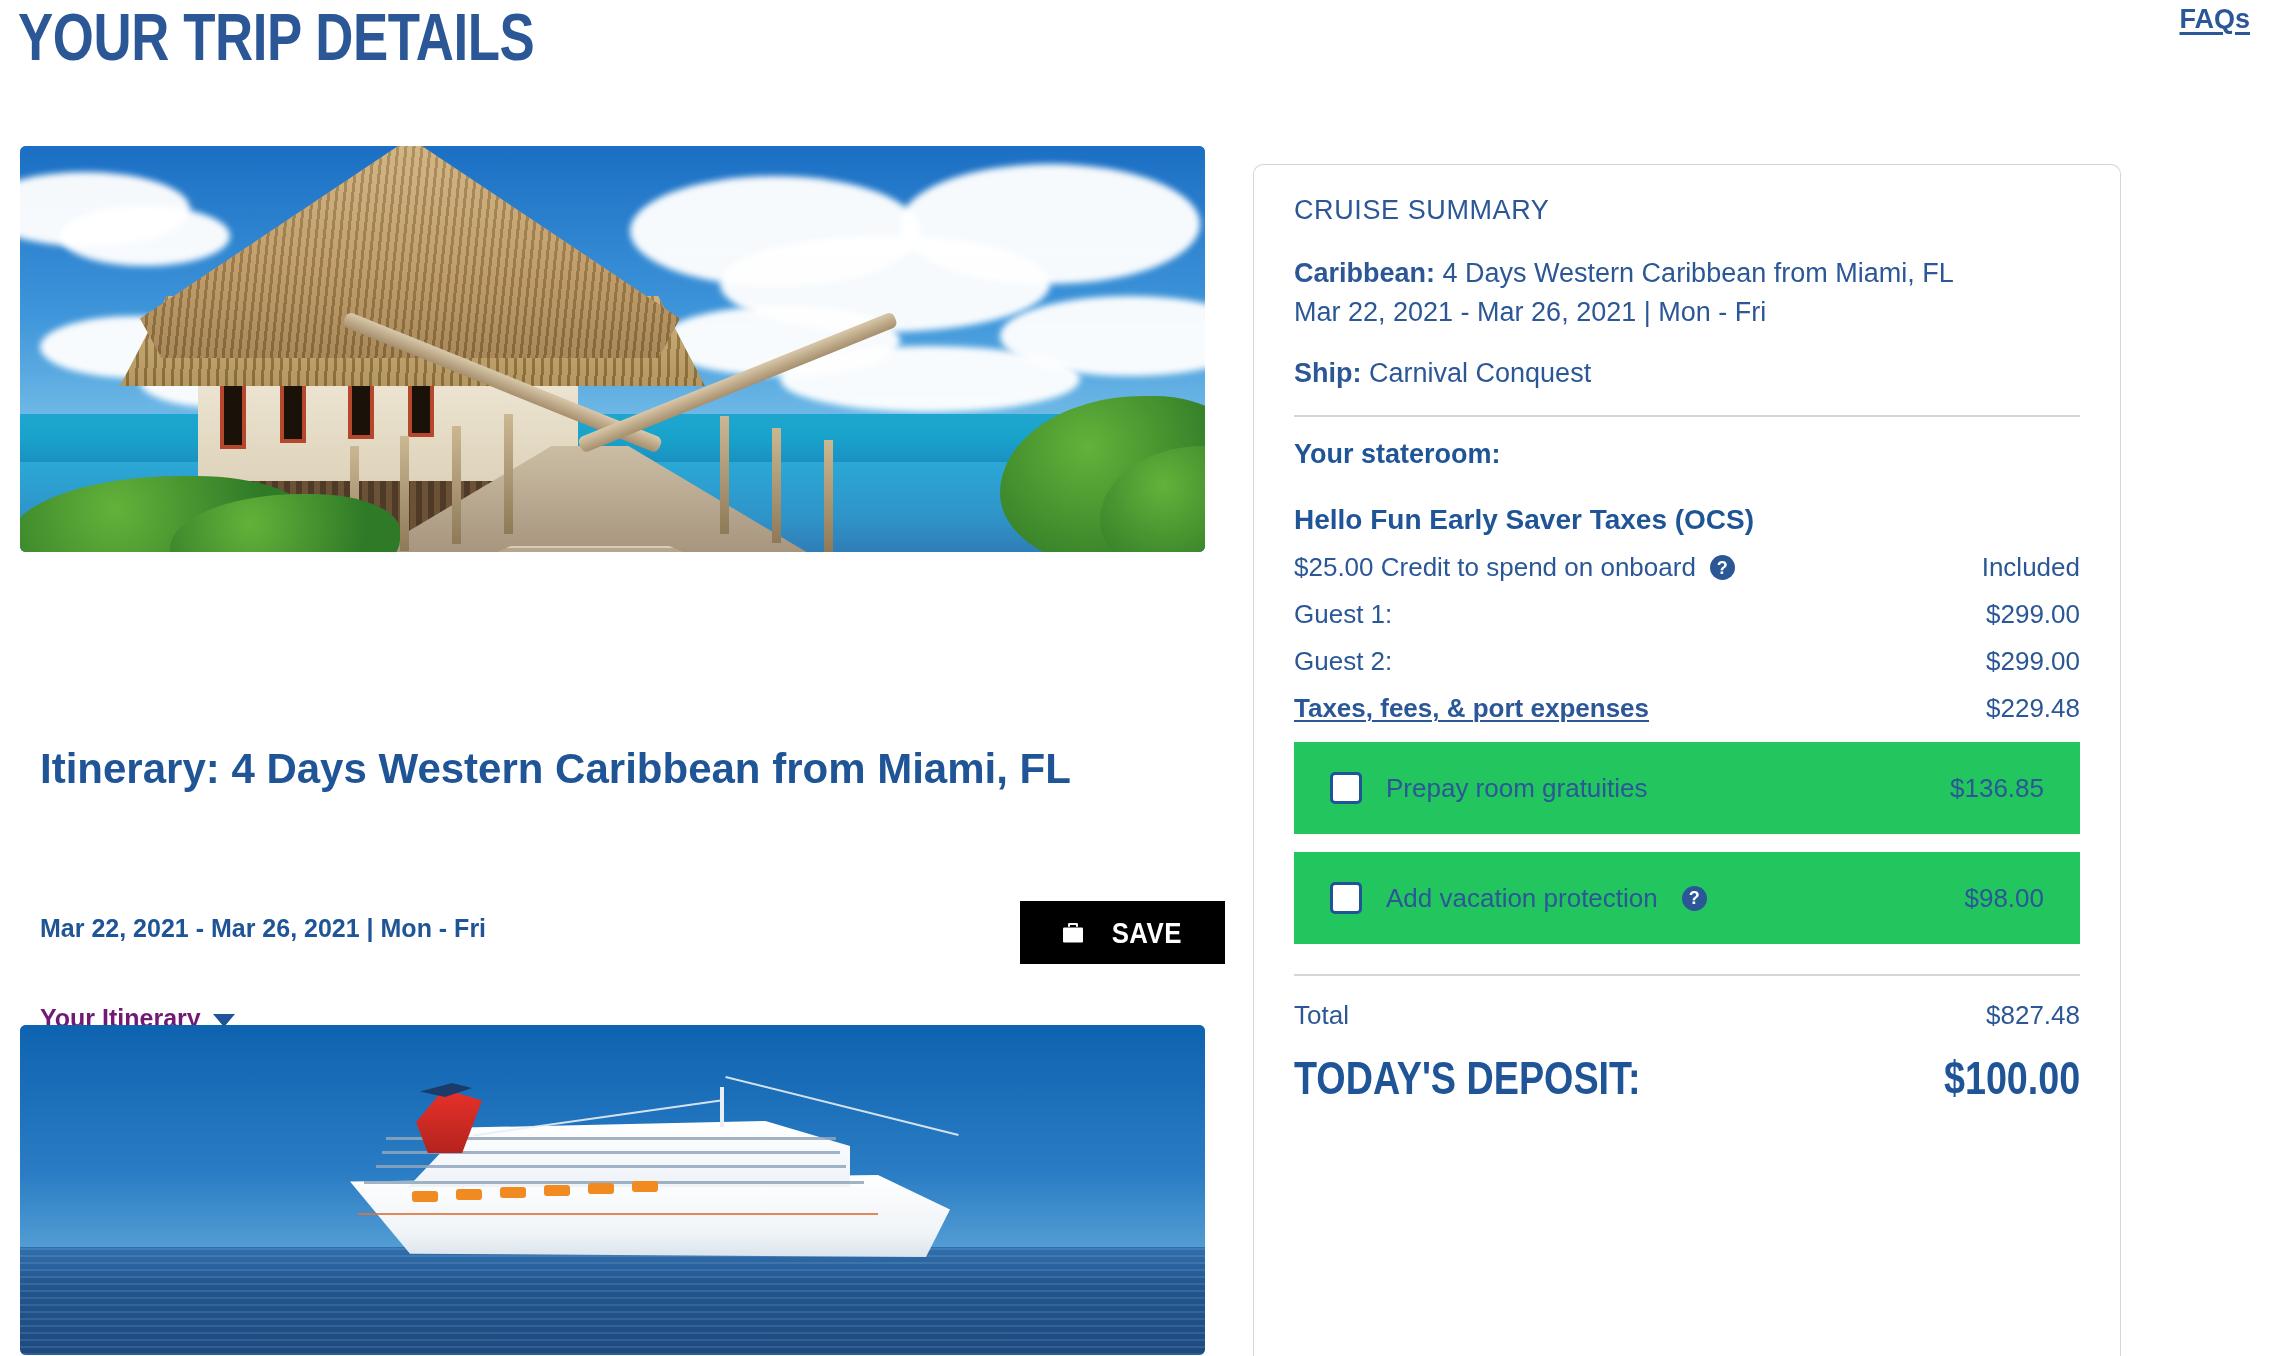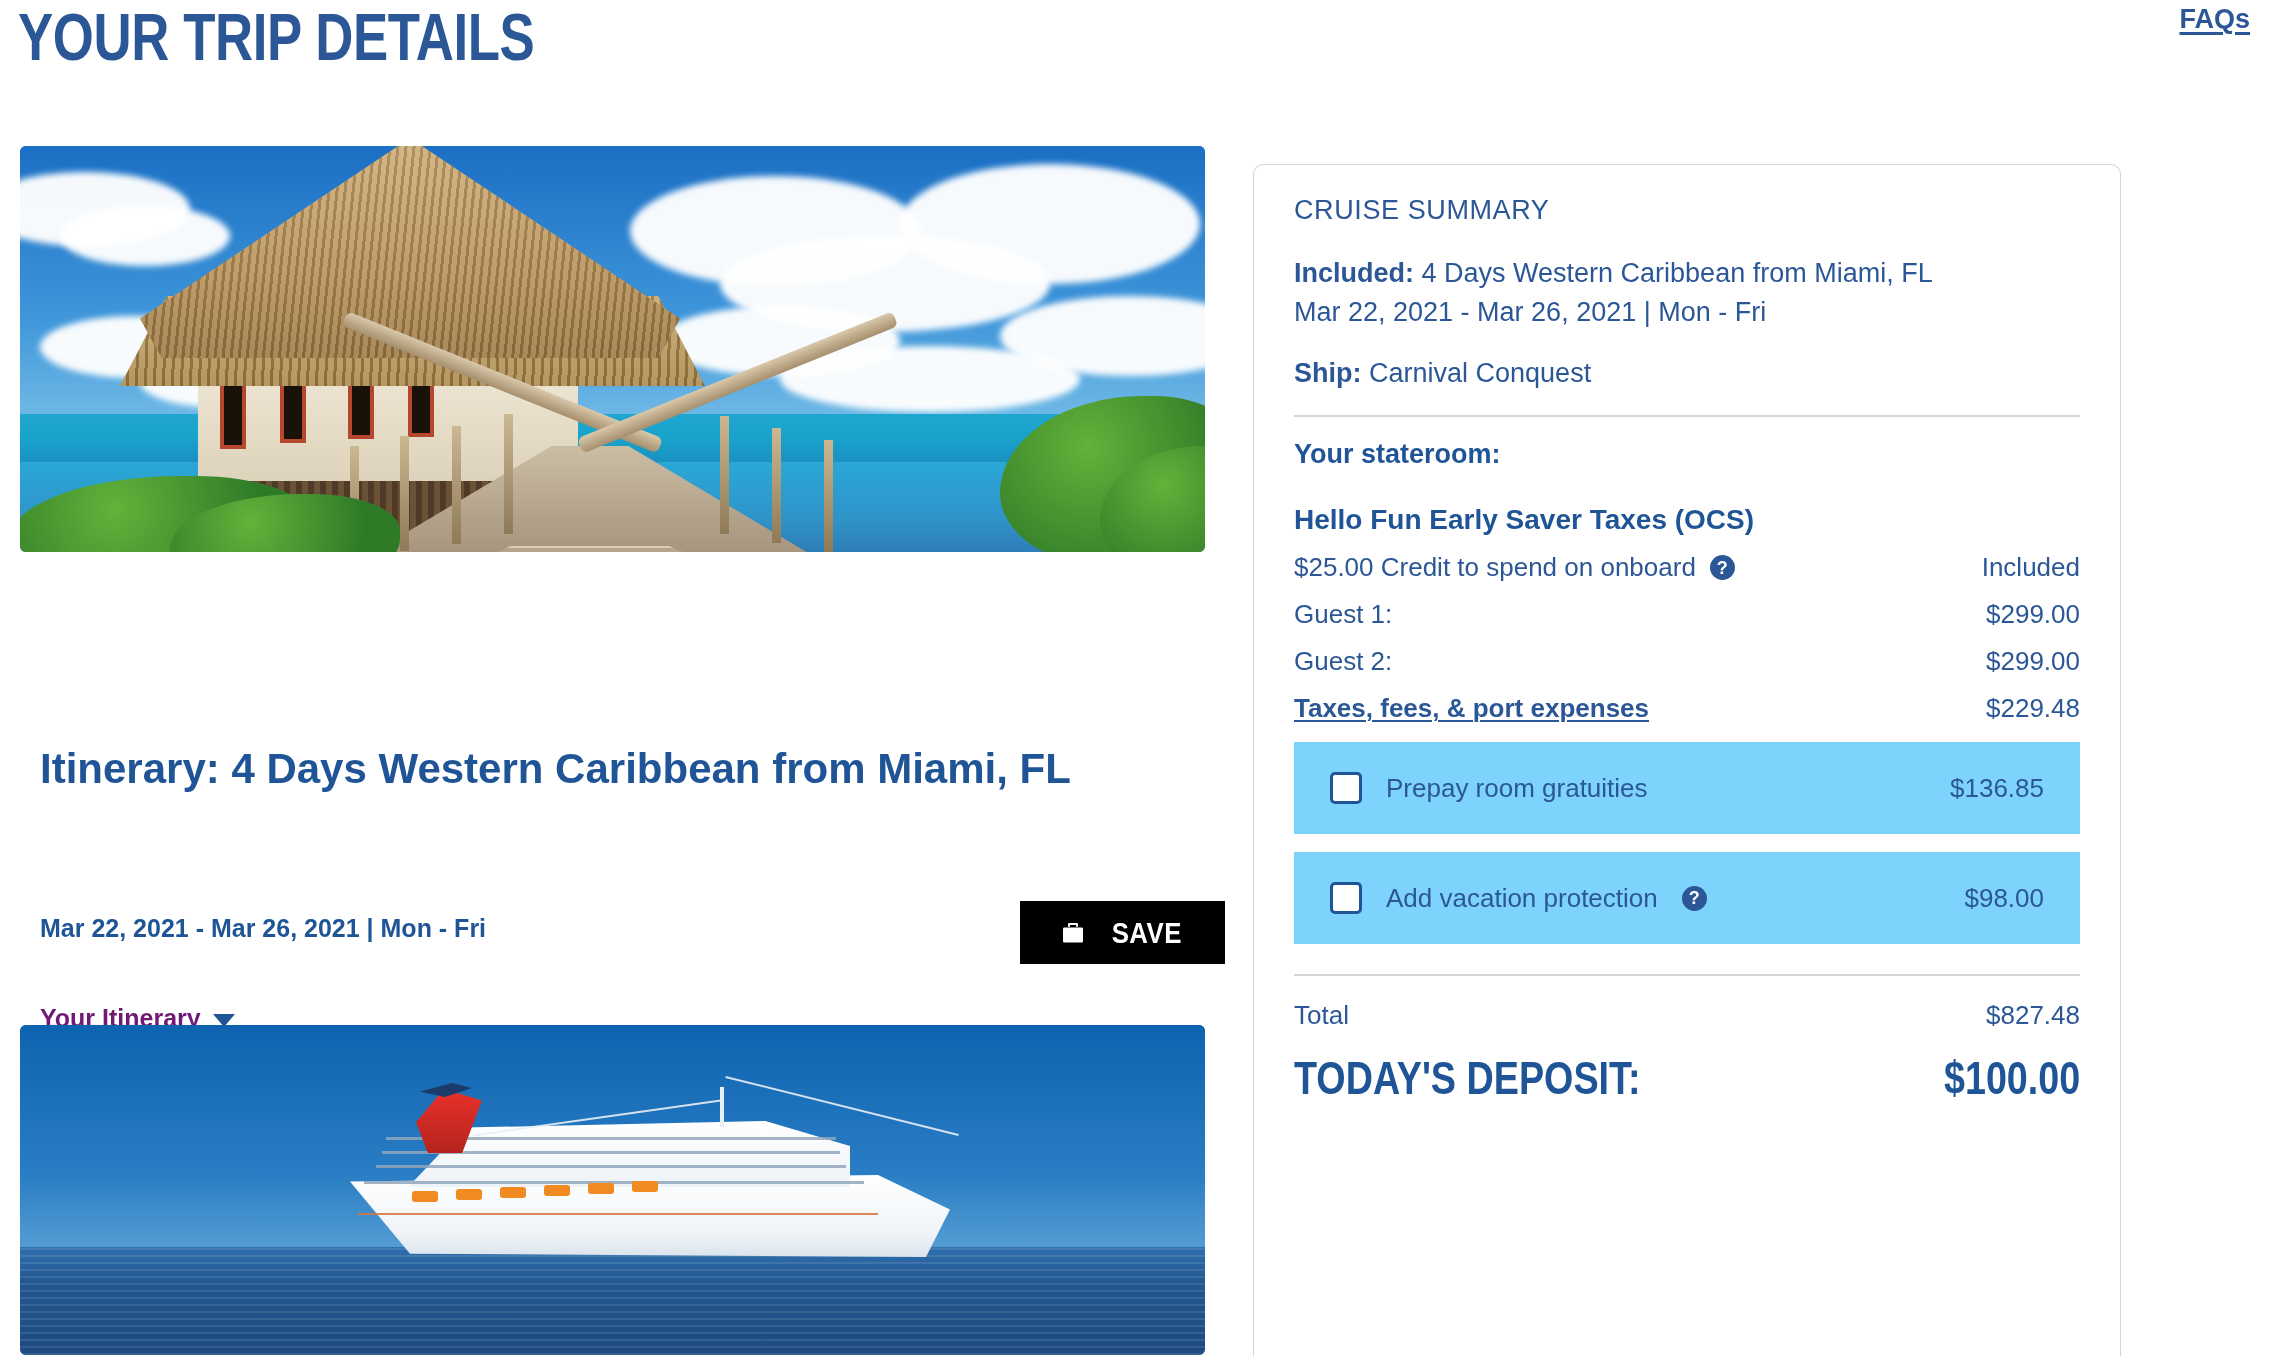--- a/index.html
+++ b/index.html
@@ -197,21 +197,21 @@
   }
   .row .label { display:flex; align-items:center; gap:14px;}
   .row.link-row .label { font-weight:700; text-decoration:underline; text-underline-offset:3px;
                          text-decoration-thickness:2px; cursor:pointer;}
   .help-icon {
     width:25px;height:25px;border-radius:50%;background:#2b5797;color:#fff;
     font-size:18px; font-weight:700; display:inline-flex;align-items:center;justify-content:center;
     cursor:pointer; line-height:1;
   }
   .opt-row {
-    background:#7dd3fc; margin-top:18px; padding: 30px 36px;
+    background:#22c55e; margin-top:18px; padding: 30px 36px;
     display:flex; align-items:center; justify-content:space-between;
     font-size:26px; color:#2b5797;
   }
   .opt-row .left { display:flex; align-items:center; gap:24px;}
   .cbox { width:32px;height:32px;border:3px solid #1f5597;border-radius:5px;background:#fff;
           cursor:pointer; flex:none;}
   .total-row { display:flex; justify-content:space-between; font-size:26px; color:#2b5797; margin-top:24px;}
   .deposit-row { display:flex; justify-content:space-between; align-items:baseline; margin-top:20px; }
   .deposit-label, .deposit-value {
     font-family: "Liberation Sans Narrow", "Liberation Sans", sans-serif;
@@ -312,21 +312,21 @@
       <div class="mast"></div>
       <div class="bunting" style="left:452px;top:92px;width:250px;transform:rotate(-8deg);"></div>
       <div class="bunting" style="left:702px;top:80px;width:240px;transform:rotate(14deg);"></div>
     </div>
   </div>
 
   <div class="summary-panel">
     <div class="panel-title">CRUISE SUMMARY</div>
 
     <div class="kv-line">
-      <b>Included:</b>
+      <b>Caribbean:</b>
       <span>4 Days Western Caribbean from Miami, FL</span>
     </div>
     <div class="kv-line">Mar 22, 2021 - Mar 26, 2021 | Mon - Fri</div>
 
     <div class="kv-line" style="margin-top:22px;">
       <b>Ship:</b>
       <span>Carnival Conquest</span>
     </div>
 
     <div class="hr"></div>

